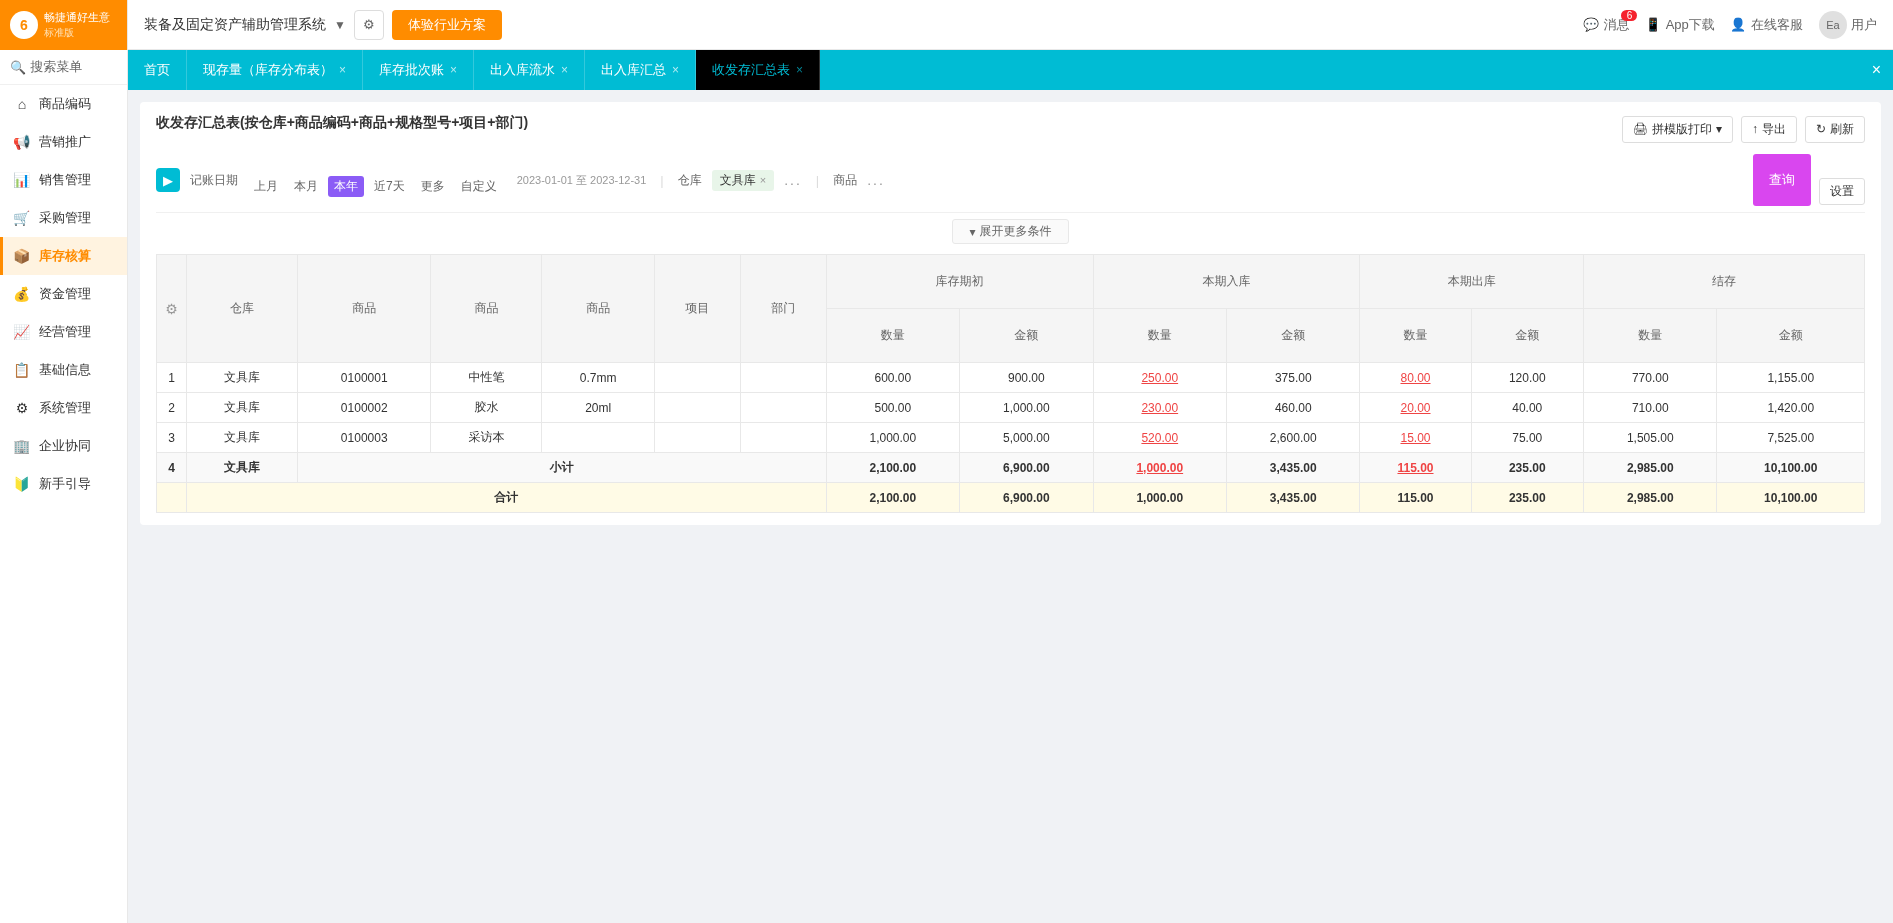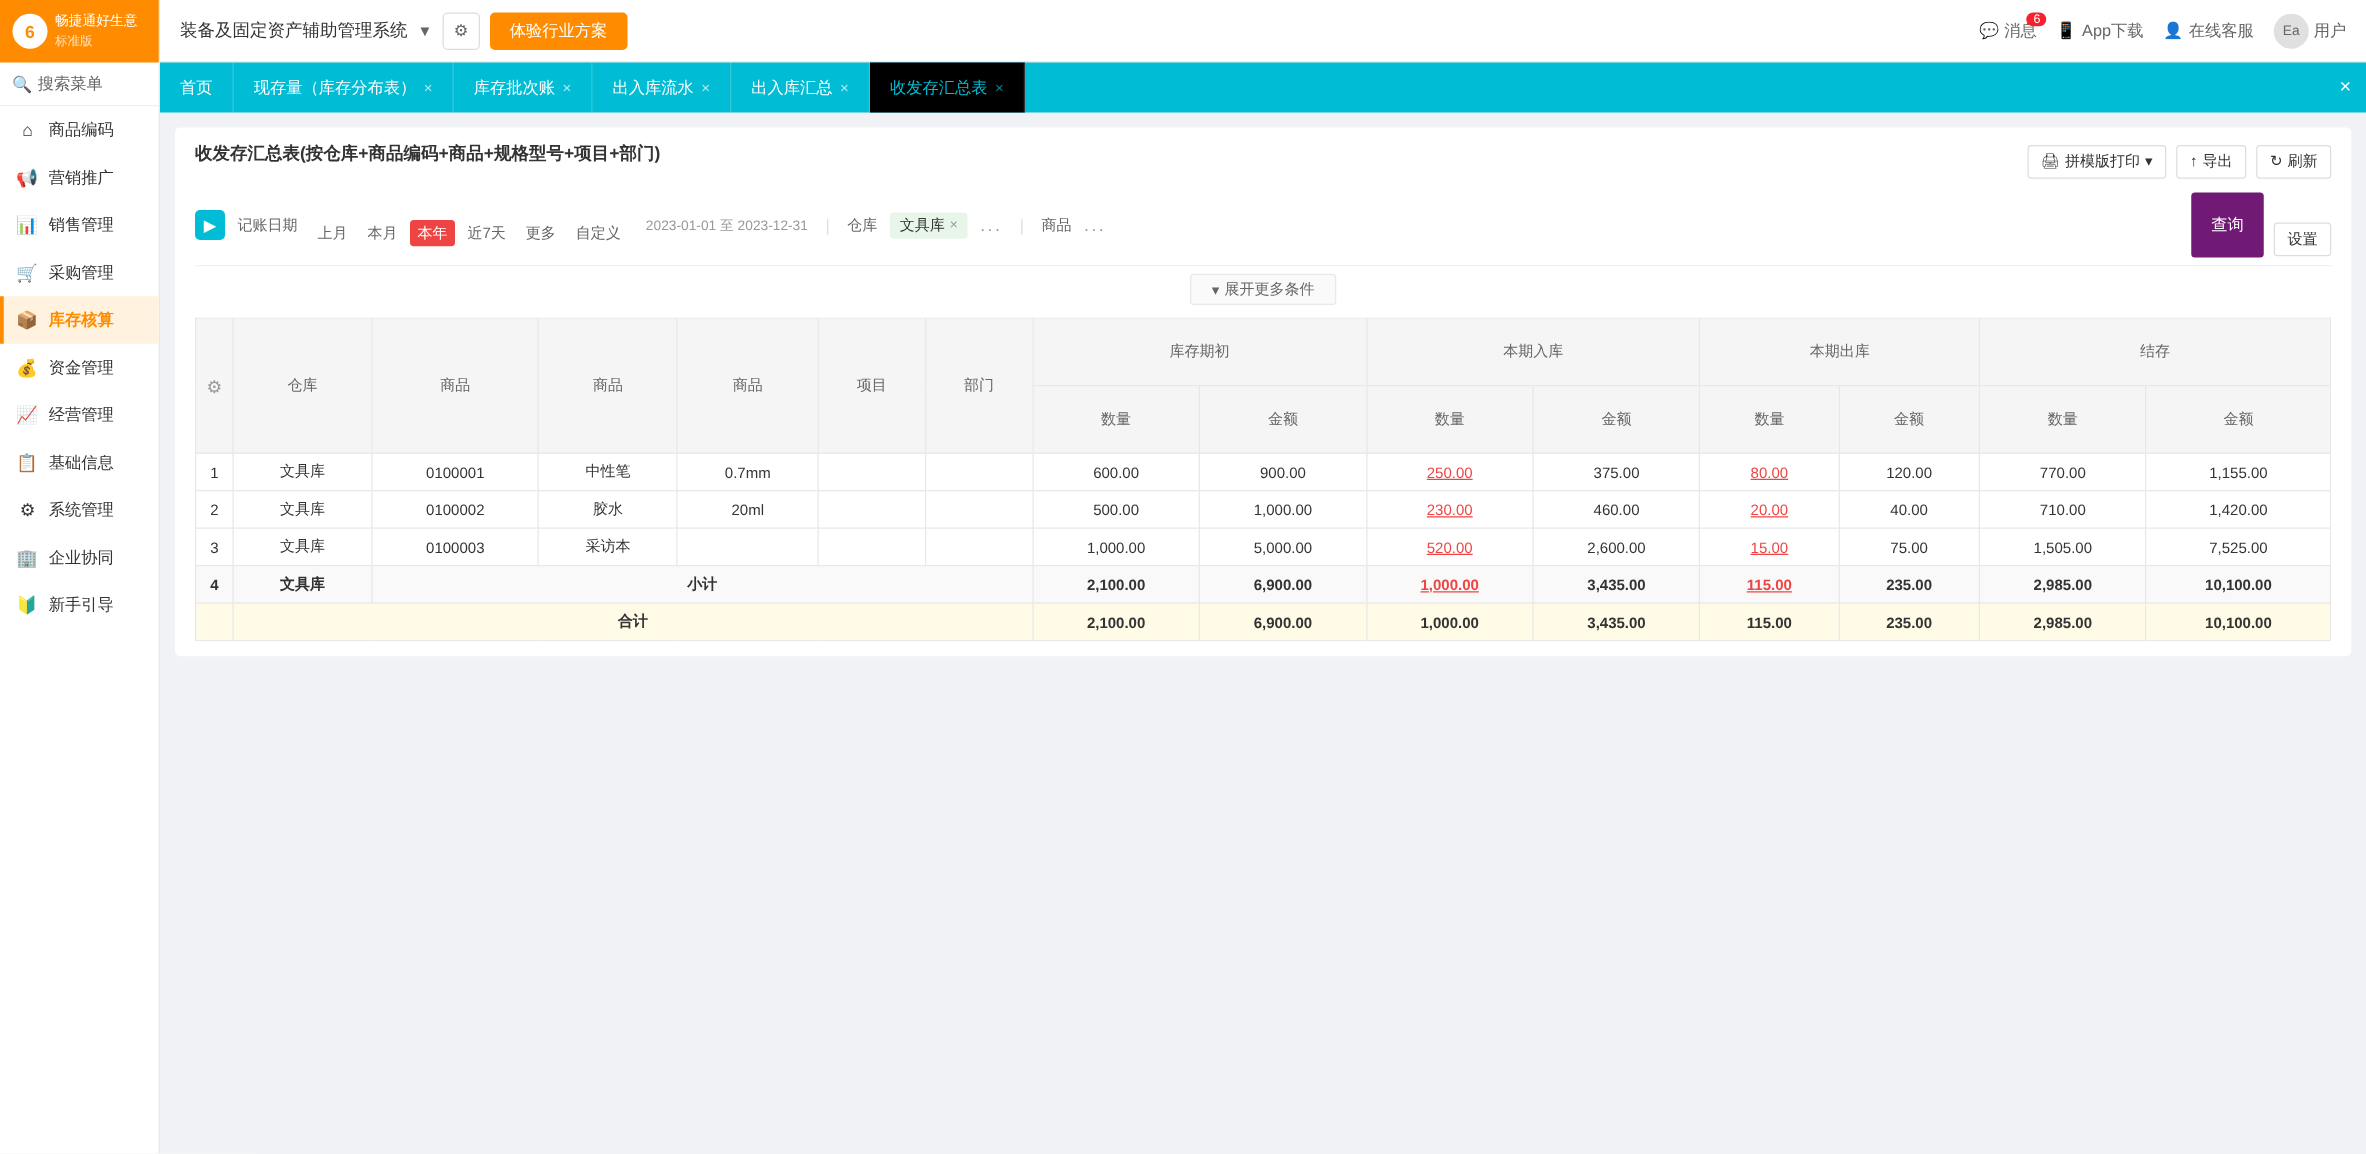--- a/index.html
+++ b/index.html
@@ -44,31 +44,31 @@
 
     
     .page-card { background: #fff; border-radius: 4px; padding: 12px 16px; }
 
     
     .page-title { font-size: 14px; font-weight: bold; color: #333; margin-bottom: 12px; }
     .filter-toggle { background: #00bcd4; color: #fff; width: 24px; height: 24px; border-radius: 4px; display: flex; align-items: center; justify-content: center; cursor: pointer; flex-shrink: 0; }
     .filter-label { color: #666; font-size: 12px; white-space: nowrap; }
     .date-options { display: flex; align-items: center; gap: 4px; }
     .date-opt { font-size: 12px; color: #666; cursor: pointer; padding: 2px 6px; border-radius: 3px; margin-top: 12px; }
-    .date-opt.active { background: #ef4444; color: #fff; border-radius: 3px; }
+    .date-opt.active { background: #8b5cf6; color: #fff; border-radius: 3px; }
     .date-range { font-size: 11px; color: #999; margin-left: 4px; }
     .warehouse-label { color: #666; font-size: 12px; }
     .warehouse-tag { background: #e8f5e9; color: #333; font-size: 12px; padding: 2px 8px; border-radius: 3px; display: flex; align-items: center; gap: 4px; }
     .warehouse-tag .x { cursor: pointer; color: #999; font-size: 11px; }
     .more-dots { color: #999; cursor: pointer; font-size: 14px; letter-spacing: 2px; }
     .goods-label { color: #666; font-size: 12px; }
     .btn-print { border: 1px solid #ddd; background: #fff; color: #333; padding: 4px 10px; border-radius: 3px; cursor: pointer; font-size: 12px; display: flex; align-items: center; gap: 4px; }
     .btn-export { border: 1px solid #ddd; background: #fff; color: #333; padding: 4px 10px; border-radius: 3px; cursor: pointer; font-size: 12px; display: flex; align-items: center; gap: 4px; }
     .btn-refresh { border: 1px solid #ddd; background: #fff; color: #333; padding: 4px 10px; border-radius: 3px; cursor: pointer; font-size: 12px; display: flex; align-items: center; gap: 4px; }
-    .btn-query { background: #701a75; color: #fff; border: none; padding: 17px 16px; border-radius: 3px; cursor: pointer; font-size: 13px; }
+    .btn-query { background: #d946ef; color: #fff; border: none; padding: 17px 16px; border-radius: 3px; cursor: pointer; font-size: 13px; }
     .btn-setting { border: 1px solid #ddd; background: #fff; color: #333; padding: 4px 10px; border-radius: 3px; cursor: pointer; font-size: 12px; margin-top: 23px; }
 
     
     .expand-row { display: flex; justify-content: center; margin-bottom: 10px; }
     .expand-btn { border: 1px solid #e8e8e8; background: #fafafa; color: #666; padding: 3px 16px; border-radius: 3px; cursor: pointer; font-size: 12px; display: flex; align-items: center; gap: 4px; }
 
     
     .data-table { width: 100%; border-collapse: collapse; font-size: 12px; }
     .data-table th { background: #f5f5f5; border: 1px solid #e8e8e8; padding: 18px 8px; text-align: center; color: #666; font-weight: normal; white-space: nowrap; }
     .data-table td { border: 1px solid #e8e8e8; padding: 6px 8px; text-align: center; color: #333; white-space: nowrap; }

